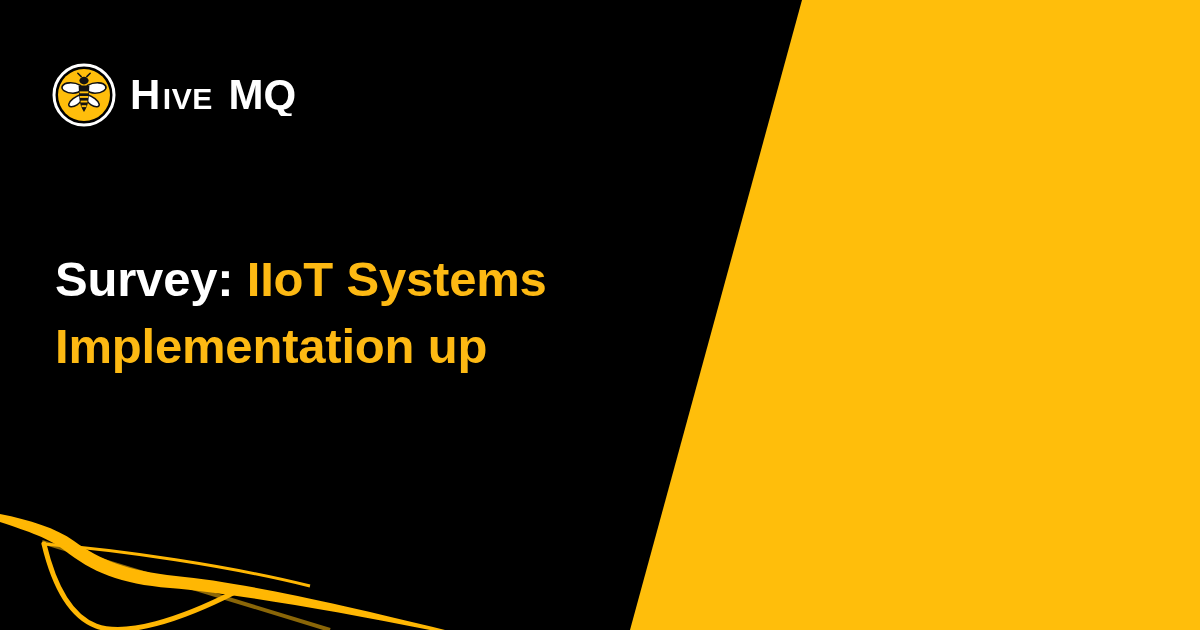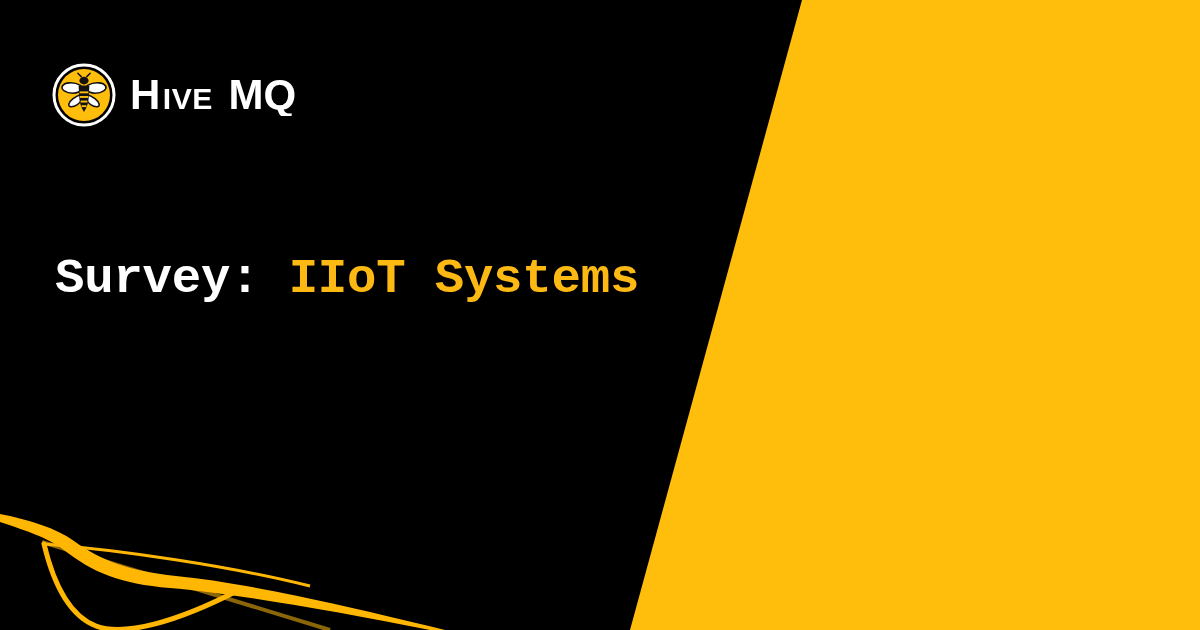--- a/index.html
+++ b/index.html
@@ -78,21 +78,20 @@
     color: #FFFFFF;
   }
 
   .headline .accent {
     color: #FDB913;
   }
 
   .hl-line {
     display: block;
     white-space: nowrap;
-    font-family: Liberation Mono, monospace;
   }
 </style>
 </head>
 <body>
 
 <div id="card">
 
   <svg class="yellow-panel" viewBox="0 0 1200 630" preserveAspectRatio="none" aria-hidden="true">
     <polygon points="802,0 1200,0 1200,630 630,630" fill="#FFBE0B"></polygon>
   </svg>
@@ -148,15 +147,16 @@
       <text x="0" y="38" font-family="'Liberation Sans', sans-serif" font-size="46" font-weight="700" fill="#FFFFFF">H</text>
       <text x="36" y="38" font-family="'Liberation Sans', sans-serif" font-size="33" font-weight="700" letter-spacing="0.5" fill="#FFFFFF">IVE</text>
       <text x="108" y="38" font-family="'Liberation Sans', sans-serif" font-size="46" font-weight="700" fill="#FFFFFF">MQ</text>
     </svg>
   </div>
 
   <h1 class="headline">
     <span class="hl-line">
       <span class="lead">Survey:</span><span>&nbsp;</span><span class="accent">IIoT Systems</span>
     </span>
+    <span class="hl-line accent">Implementation up</span>
   </h1>
 
 </div>
 
 </body></html>

